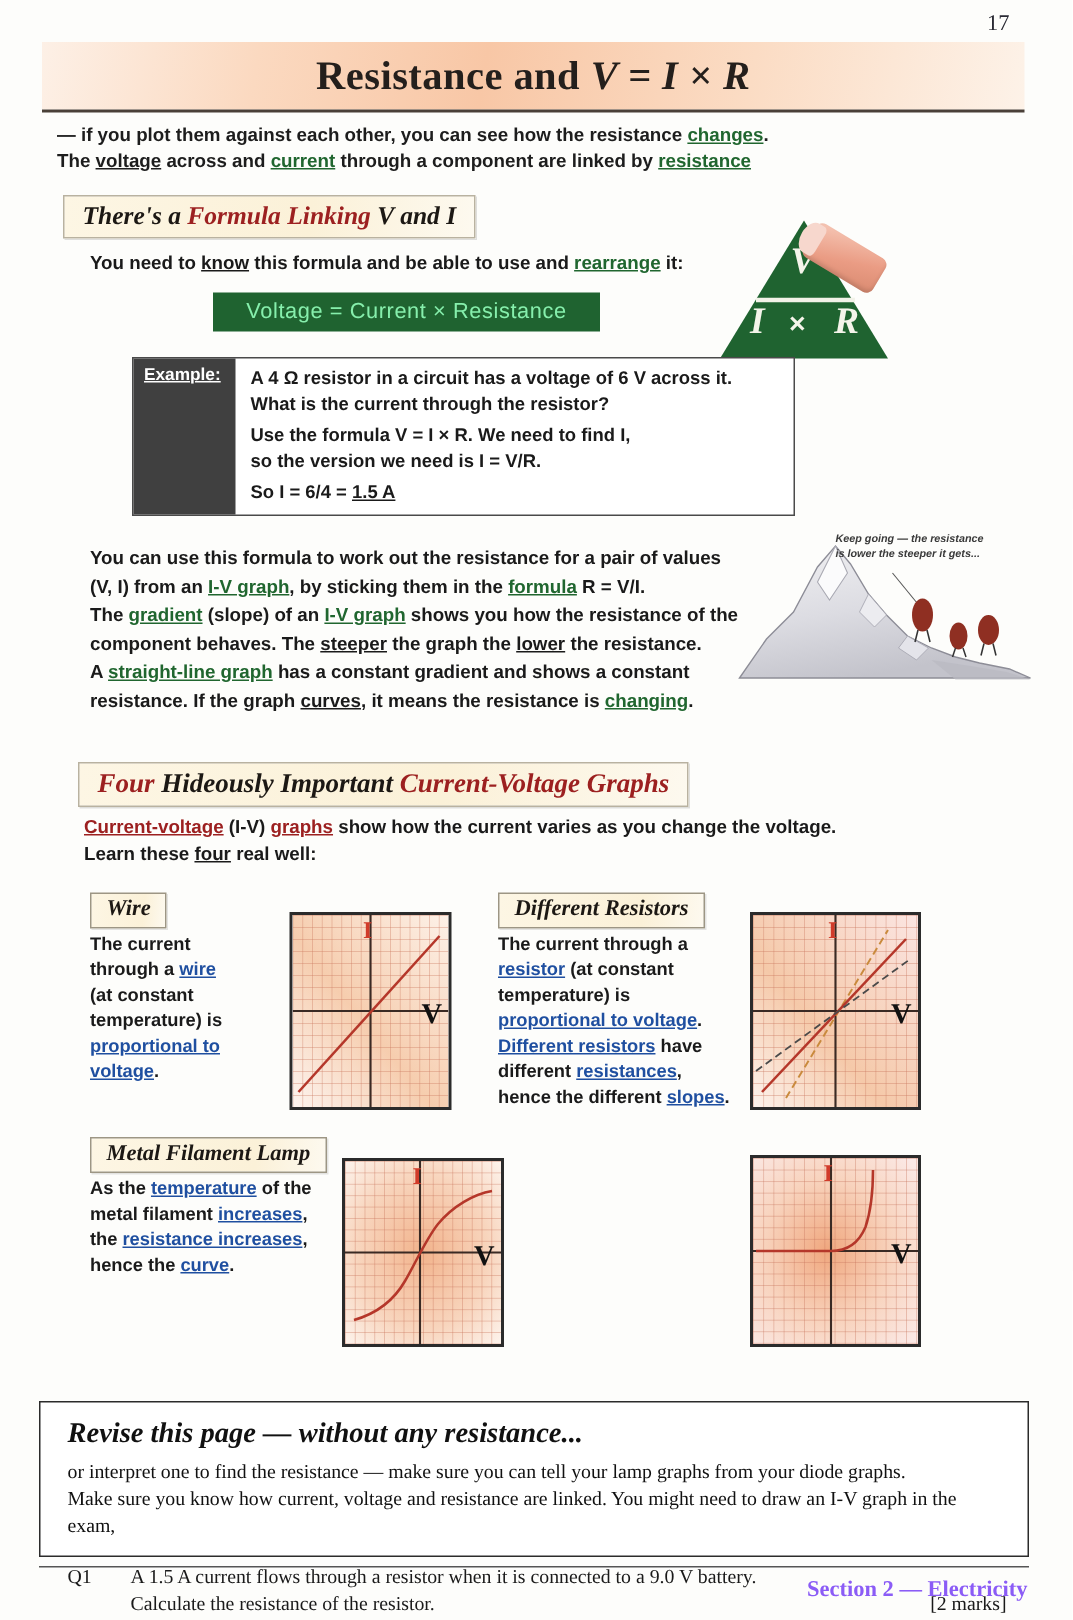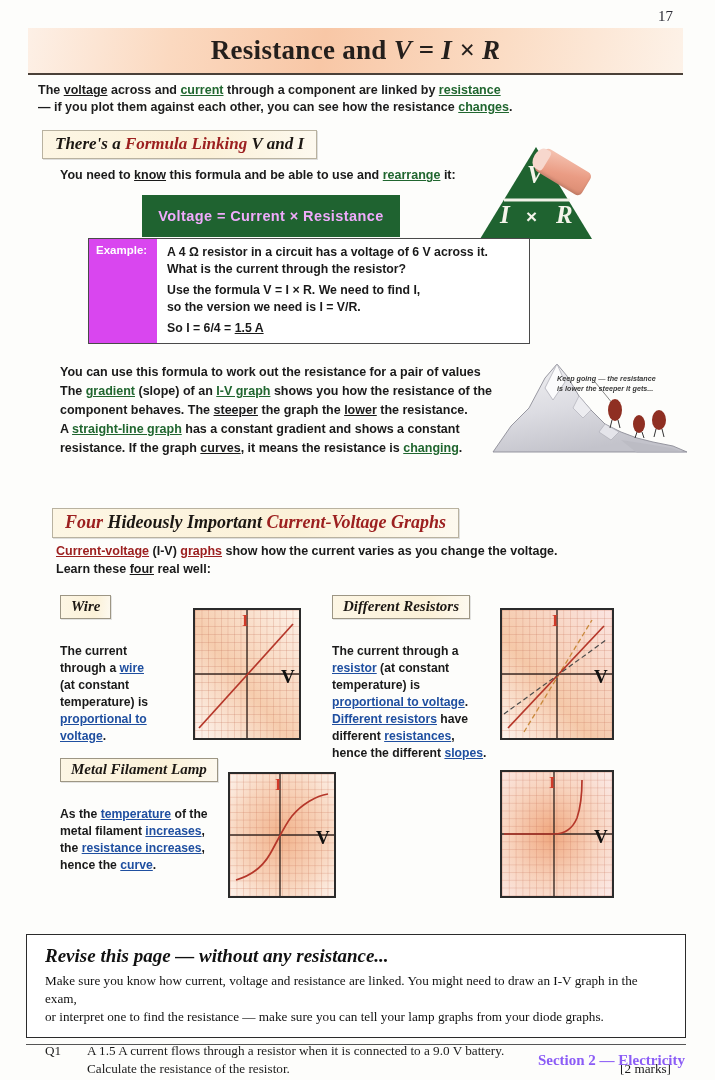--- a/index.html
+++ b/index.html
@@ -85,28 +85,28 @@
     box-shadow: 1px 1px 0 rgba(0,0,0,0.12);
   }
   .sub-header .red { color: #9c2020; }
 
   
   .formula-bar {
     position: absolute;
     left: 142px;
     top: 195px;
     width: 258px;
-    height: 42px;
+    height: 26px;
     background: #1f6330;
     display: flex;
     align-items: center;
     justify-content: center;
-    color: #f0abfc;
+    color: #86efac;
     font-size: 14.5px;
-    font-weight: bold;
+    font-weight: normal;
     letter-spacing: 0.4px;
   }
 
   
   .tri-wrap {
     position: absolute;
     left: 478px;
     top: 143px;
     width: 120px;
     height: 100px;
@@ -139,26 +139,27 @@
     position: absolute;
     left: 88px;
     top: 238px;
     width: 440px;
     border: 1px solid #4a4a4a;
     background: #ffffff;
     display: flex;
   }
   .example-tag {
     width: 68px;
-    background: #d946ef;
+    background: #404040;
     color: #ffffff;
     font-size: 11.5px;
     font-weight: bold;
     padding: 5px 0 0 7px;
     box-sizing: border-box;
+    text-decoration: underline;
   }
   .example-body {
     flex: 1;
     padding: 5px 8px 6px 10px;
     font-size: 12.3px;
     line-height: 16.5px;
     font-weight: 600;
   }
   .example-body .gap { display: block; height: 5px; }
 
@@ -184,21 +185,20 @@
   .cartoon-caption {
     position: absolute;
     left: 70px;
     top: 2px;
     width: 150px;
     font-size: 7.2px;
     line-height: 10px;
     color: #3a3a3a;
     font-style: italic;
     font-weight: 600;
-    margin-top: 20px;
   }
 
   
   .iv-intro {
     position: absolute;
     left: 56px;
     top: 542px;
     width: 610px;
     font-size: 12.5px;
     line-height: 18px;
@@ -215,21 +215,21 @@
     font-family: "Liberation Serif", serif;
     font-weight: bold;
     font-style: italic;
     font-size: 15px;
     color: #1c1814;
     display: inline-block;
     white-space: nowrap;
     box-shadow: 1px 1px 0 rgba(0,0,0,0.1);
   }
   .panel-text {
-    margin-top: 24px;
+    margin-top: 2px;
     font-size: 12.2px;
     line-height: 17px;
     font-weight: 600;
   }
 
   .graph {
     position: absolute;
     border: 2px solid #2b2b2b;
     background: #fff;
     overflow: hidden;
@@ -305,24 +305,24 @@
   <div class="page-number">17</div>
 
   <div class="title-banner">
     <div class="title-text">
       <span>Resistance and </span><i>V = I × R</i>
     </div>
   </div>
 
   <div class="intro">
     <div>
+      <span>— if you plot them against each other, you can see how the resistance </span><span class="u-green">changes</span><span>.</span>
+    </div>
+    <div>
       <span>The </span><span class="u">voltage</span><span> across and </span><span class="u-green">current</span><span> through a component are linked by </span><span class="u-green">resistance</span>
-    </div>
-    <div>
-      <span>— if you plot them against each other, you can see how the resistance </span><span class="u-green">changes</span><span>.</span>
     </div>
   </div>
 
   <div class="sub-header" style="left:42px; top:130px;">
     <span>There's a </span><span class="red">Formula Linking</span><span> V and I</span>
   </div>
 
   <div style="position:absolute; left:60px; top:168px; font-size:12.5px; font-weight:600;">
     <span>You need to </span><span class="u">know</span><span> this formula and be able to use and </span><span class="u-green">rearrange</span><span> it:</span>
   </div>
@@ -353,20 +353,23 @@
       <div>so the version we need is I = V/R.</div>
       <span class="gap"></span>
       <div>
         <span>So I = 6/4 = </span><span class="u">1.5 A</span>
       </div>
     </div>
   </div>
 
   <div class="body-para">
     <div>You can use this formula to work out the resistance for a pair of values</div>
+    <div>
+      <span>(V, I) from an </span><span class="u-green">I-V graph</span><span>, by sticking them in the </span><span class="u-green">formula</span><span> R = V/I.</span>
+    </div>
     <div>
       <span>The </span><span class="u-green">gradient</span><span> (slope) of an </span><span class="u-green">I-V graph</span><span> shows you how the resistance of the</span>
     </div>
     <div>
       <span>component behaves.  The </span><span class="u">steeper</span><span> the graph the </span><span class="u">lower</span><span> the resistance.</span>
     </div>
     <div>
       <span>A </span><span class="u-green">straight-line graph</span><span> has a constant gradient and shows a constant</span>
     </div>
     <div>
@@ -542,22 +545,22 @@
       <line x1="0" y1="62" x2="110" y2="62" stroke="#3a2a24" stroke-width="1.4"></line>
       <path d="M2 62 L52 62 C62 62, 70 58, 75 46 C79 34, 80 20, 80 8" fill="none" stroke="#b5372a" stroke-width="1.7"></path>
     </svg>
     <div class="axis-label i" style="left:47px; top:2px;">I</div>
     <div class="axis-label v" style="left:92px; top:54px;">V</div>
   </div>
 
   <div class="summary-box">
     <div class="summary-title">Revise this page — without any resistance...</div>
     <div class="summary-text">
+      <div>or interpret one to find the resistance — make sure you can tell your lamp graphs from your diode graphs.</div>
       <div>Make sure you know how current, voltage and resistance are linked.  You might need to draw an I-V graph in the exam,</div>
-      <div>or interpret one to find the resistance — make sure you can tell your lamp graphs from your diode graphs.</div>
     </div>
     <div class="q-row">
       <div class="q-label">Q1</div>
       <div class="q-body">
         <div>A 1.5 A current flows through a resistor when it is connected to a 9.0 V battery.</div>
         <div>Calculate the resistance of the resistor.</div>
         <div class="q-marks">[2 marks]</div>
       </div>
     </div>
   </div>

